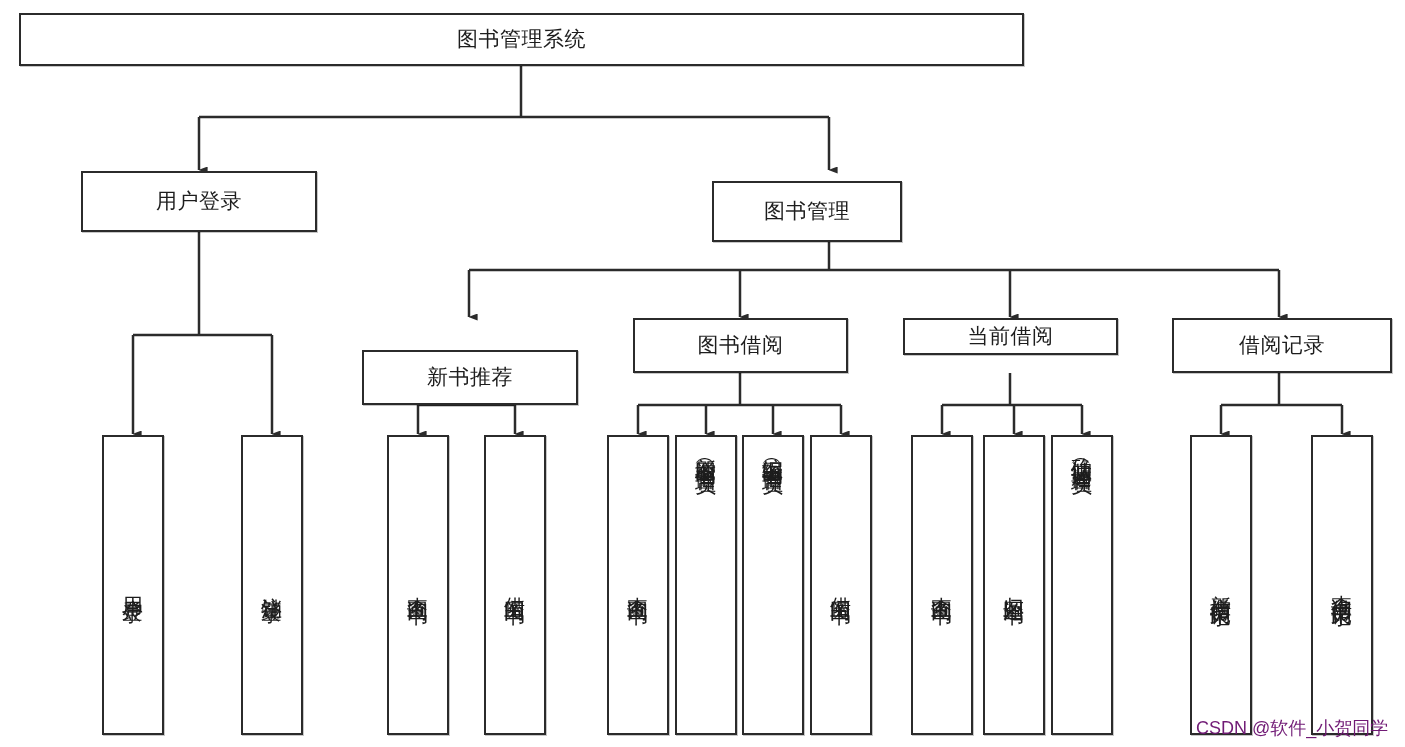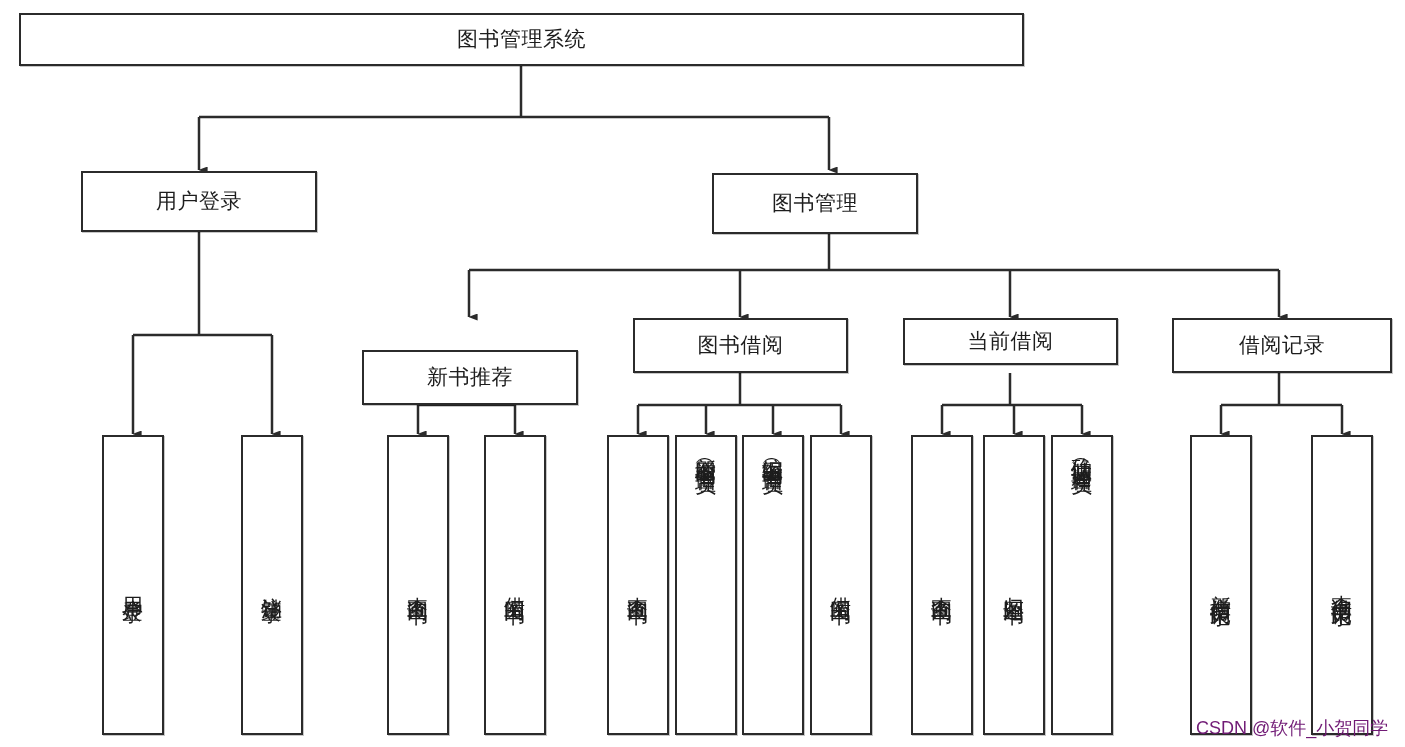--- a/index.html
+++ b/index.html
@@ -120,30 +120,30 @@
         <line x1="1342" y1="405" x2="1342" y2="434" stroke="#2b2b2b" stroke-width="2.5" marker-end="url(#arrowhead)"></line>
       </g>
   </svg>
   <div id="node-layer">
       <div class="node horizontal" style="left: 19px; top: 13px; width: 1005px; height: 53px;">
         <div class="node-label">图书管理系统</div>
       </div>
       <div class="node horizontal" style="left: 81px; top: 171px; width: 236px; height: 61px;">
         <div class="node-label">用户登录</div>
       </div>
-      <div class="node horizontal" style="left: 712px; top: 173px; width: 206px; height: 61px;">
+      <div class="node horizontal" style="left: 712px; top: 181px; width: 190px; height: 61px;">
         <div class="node-label">图书管理</div>
       </div>
       <div class="node horizontal" style="left: 362px; top: 318px; width: 216px; height: 55px; margin-top: 32px;">
         <div class="node-label">新书推荐</div>
       </div>
       <div class="node horizontal" style="left: 633px; top: 318px; width: 215px; height: 55px;">
         <div class="node-label">图书借阅</div>
       </div>
-      <div class="node horizontal" style="left: 903px; top: 318px; width: 215px; height: 47px;">
+      <div class="node horizontal" style="left: 903px; top: 318px; width: 215px; height: 37px;">
         <div class="node-label">当前借阅</div>
       </div>
       <div class="node horizontal" style="left: 1172px; top: 318px; width: 220px; height: 55px;">
         <div class="node-label">借阅记录</div>
       </div>
       <div class="node vertical centered" style="left: 102px; top: 435px; width: 62px; height: 300px;">
         <div class="node-label">用户登录</div>
       </div>
       <div class="node vertical centered" style="left: 241px; top: 435px; width: 62px; height: 300px;">
         <div class="node-label">注销登录</div>

